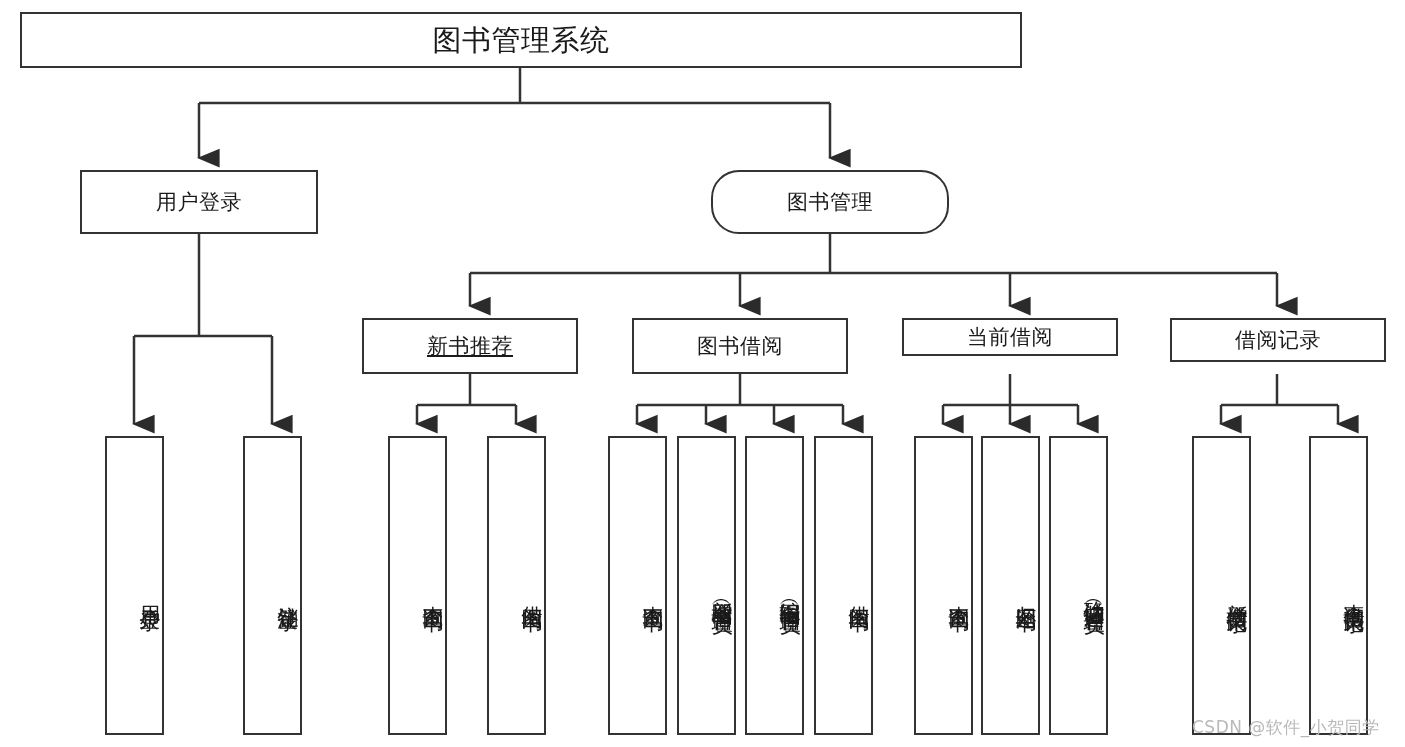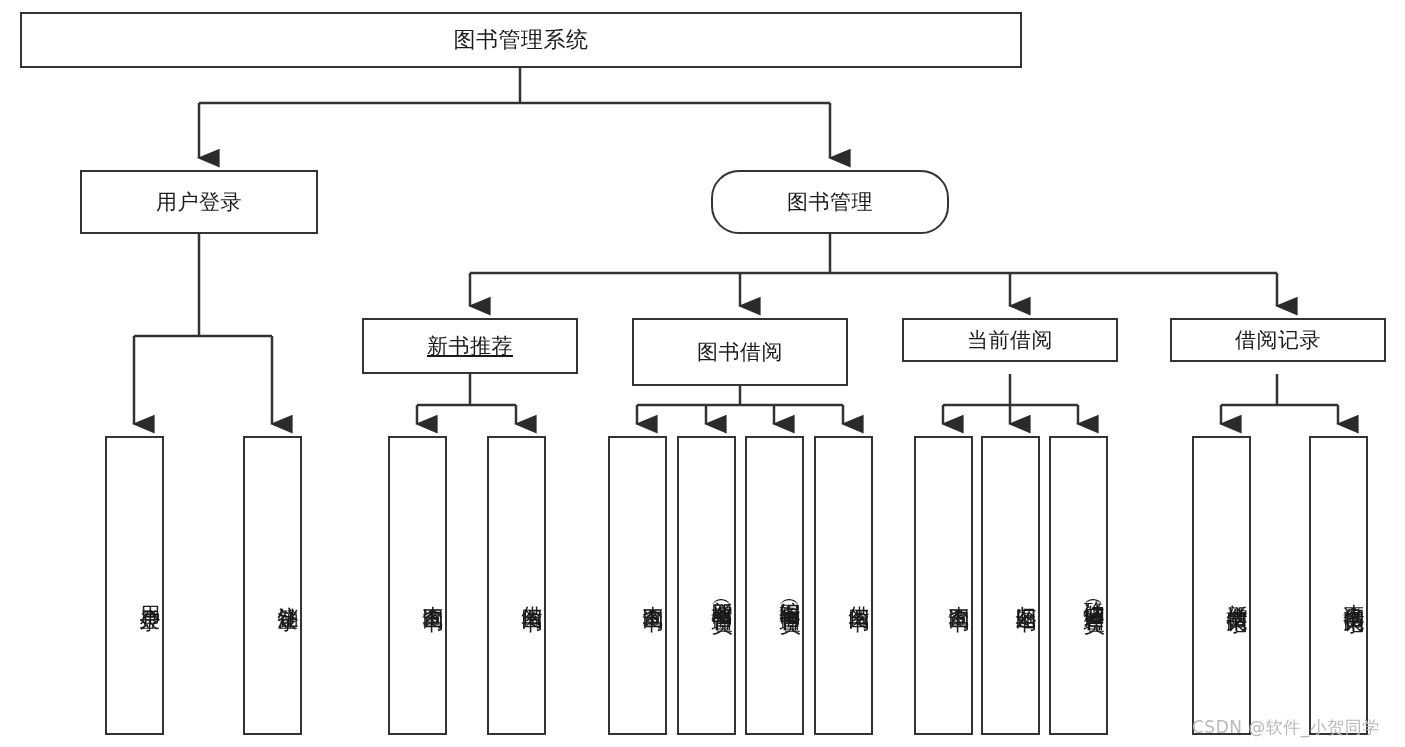--- a/index.html
+++ b/index.html
@@ -25,21 +25,21 @@
     display: flex;
     align-items: center;
     justify-content: center;
     color: #1a1a1a;
     font-size: 21px;
     line-height: 1.18;
     letter-spacing: 0.5px;
     text-align: center;
   }
   .node.root {
-    font-size: 22px;
+    font-size: 29px;
   }
   .node.leaf {
     writing-mode: vertical-rl;
     text-orientation: upright;
     font-size: 21px;
     letter-spacing: 2px;
     padding-top: 14px;
     align-items: flex-start;
     justify-content: center;
   }
@@ -113,22 +113,22 @@
       <path d="M 1338 405 L 1338 424" marker-end="url(#arrow)"></path>
     </g>
   </svg>
 
   <div class="node root" style="left:20px; top:12px; width:1002px; height:56px;">图书管理系统</div>
 
   <div class="node" style="left:80px; top:170px; width:238px; height:64px;">用户登录</div>
   <div class="node" style="left:711px; top:170px; width:238px; height:64px;border-radius:28px;">图书管理</div>
 
   <div class="node" style="left:362px; top:318px; width:216px; height:56px;text-decoration:underline;">新书推荐</div>
-  <div class="node" style="left:632px; top:318px; width:216px; height:68px;">图书借阅</div>
-  <div class="node" style="left:902px; top:318px; width:216px; height:44px;">当前借阅</div>
+  <div class="node" style="left:632px; top:318px; width:216px; height:56px;">图书借阅</div>
+  <div class="node" style="left:902px; top:318px; width:216px; height:38px;">当前借阅</div>
   <div class="node" style="left:1170px; top:318px; width:216px; height:44px;">借阅记录</div>
 
   <div class="node leaf" style="left:105px; top:436px; width:59px; height:299px;">用户登录</div>
   <div class="node leaf" style="left:243px; top:436px; width:59px; height:299px;">注销登录</div>
 
   <div class="node leaf" style="left:388px; top:436px; width:59px; height:299px;">查询图书</div>
   <div class="node leaf" style="left:487px; top:436px; width:59px; height:299px;">借阅图书</div>
 
   <div class="node leaf" style="left:608px; top:436px; width:59px; height:299px;">查询图书</div>
   <div class="node leaf" style="left:677px; top:436px; width:59px; height:299px;">新增图书（管理员）</div>

